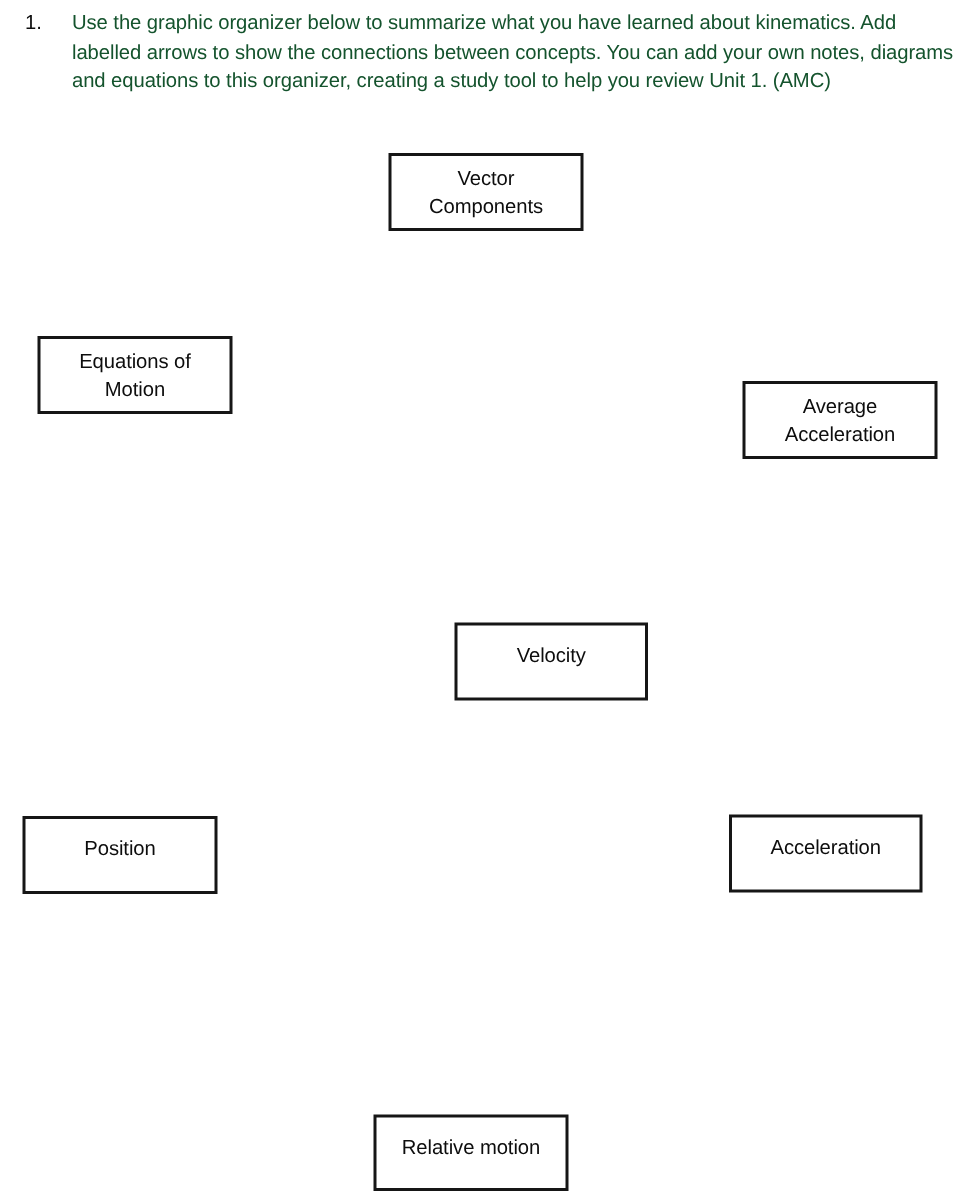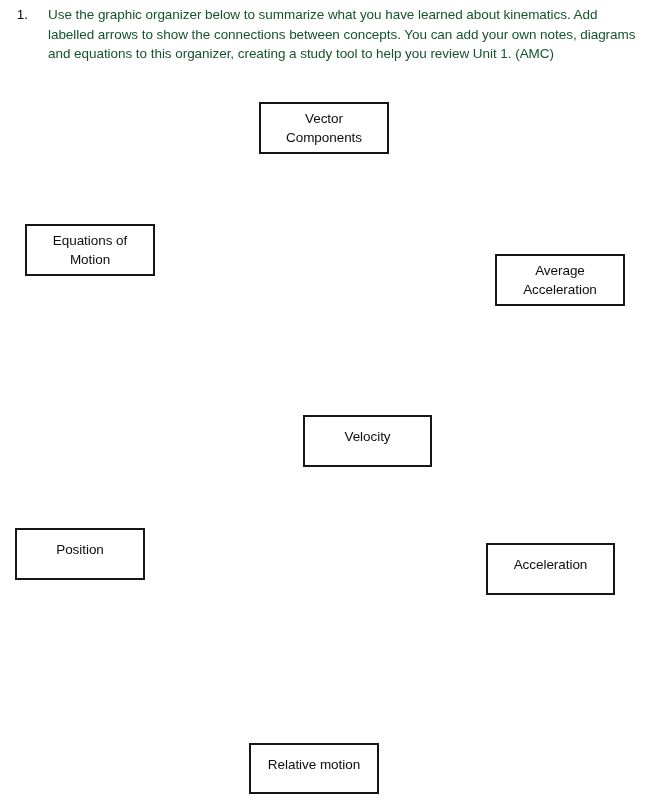--- a/index.html
+++ b/index.html
@@ -84,21 +84,21 @@
   }
   .concept-box.one-line .concept-label {
     padding-top: 10px;
   }
 
   
   #box-vector-components { left: 259px;  top: 102px; width: 130px; height: 52px; }
   #box-equations-of-motion { left: 25px;  top: 224px; width: 130px; height: 52px; }
   #box-average-acceleration { left: 495px; top: 226px; width: 130px; height: 52px; margin-top: 28px; }
   #box-velocity          { left: 271px;  top: 415px; width: 129px; height: 52px; margin-left: 32px; }
-  #box-position          { left: 15px;   top: 528px; width: 130px; height: 52px; }
+  #box-position          { left: 15px;   top: 544px; width: 130px; height: 52px; }
   #box-acceleration      { left: 486px;  top: 543px; width: 129px; height: 52px; }
   #box-relative-motion   { left: 249px;  top: 743px; width: 130px; height: 51px; }
 </style>
 </head>
 <body>
 
 <div id="instruction-block">
   <div class="instruction-row">
     <div class="instruction-number">1.</div>
     <div class="instruction-text">Use the graphic organizer below to summarize what you have learned about kinematics. Add labelled arrows to show the connections between concepts. You can add your own notes, diagrams and equations to this organizer, creating a study tool to help you review Unit 1. (AMC)</div>

